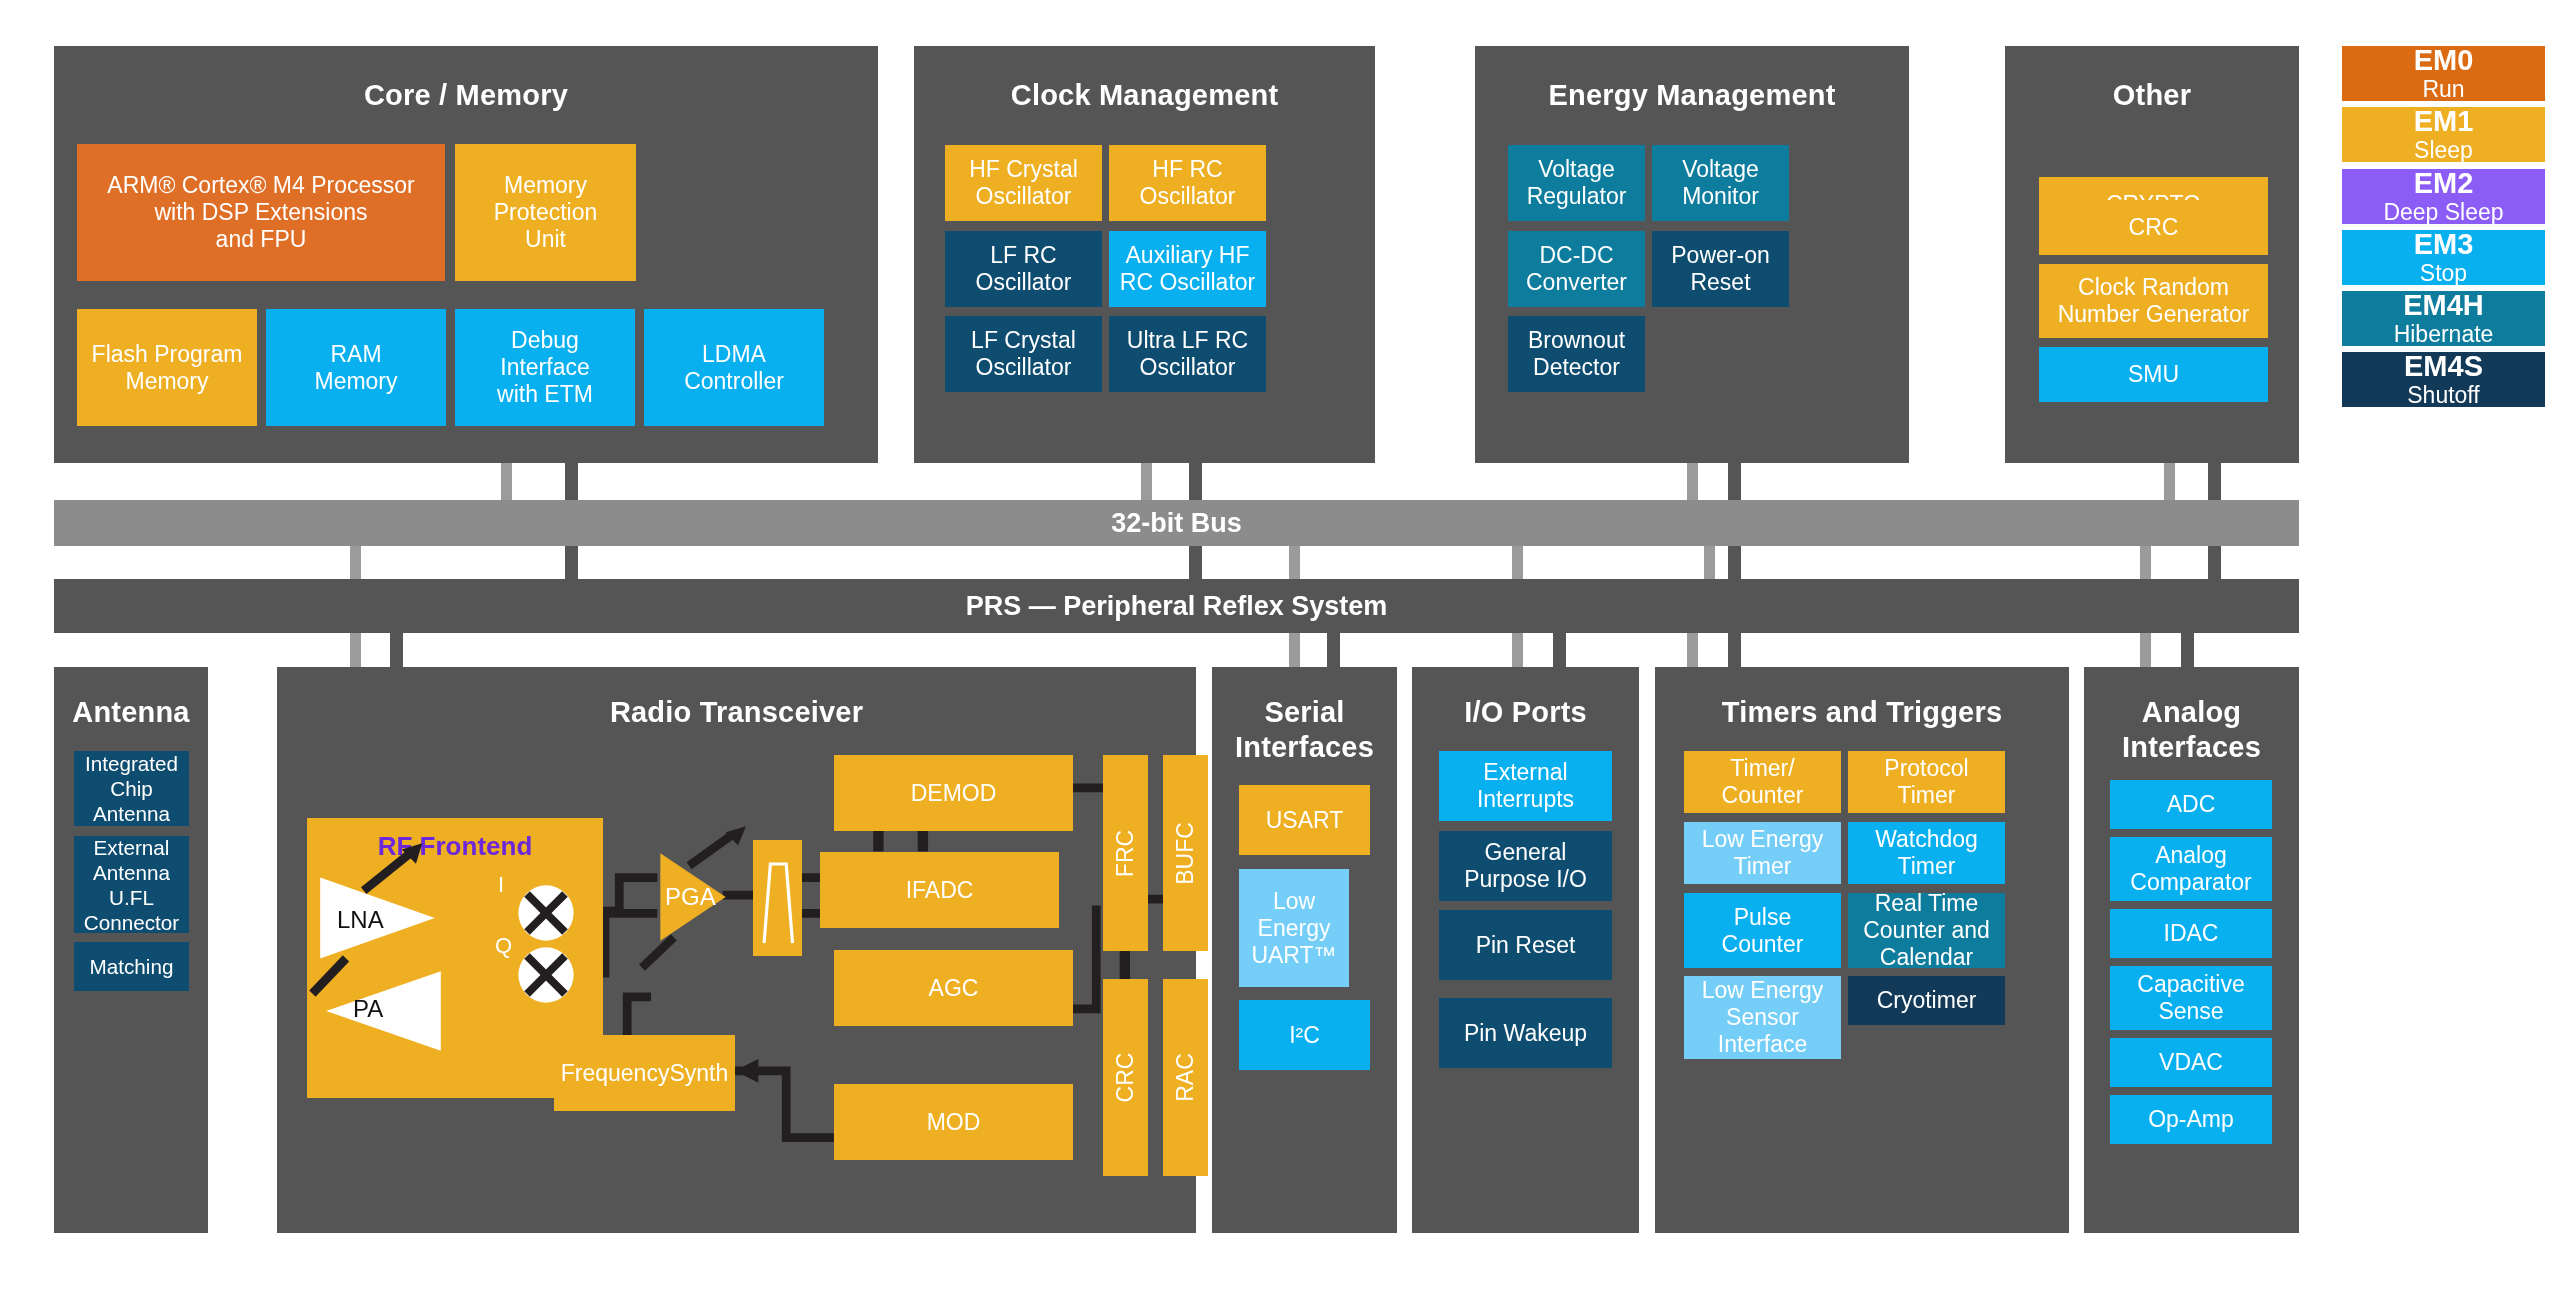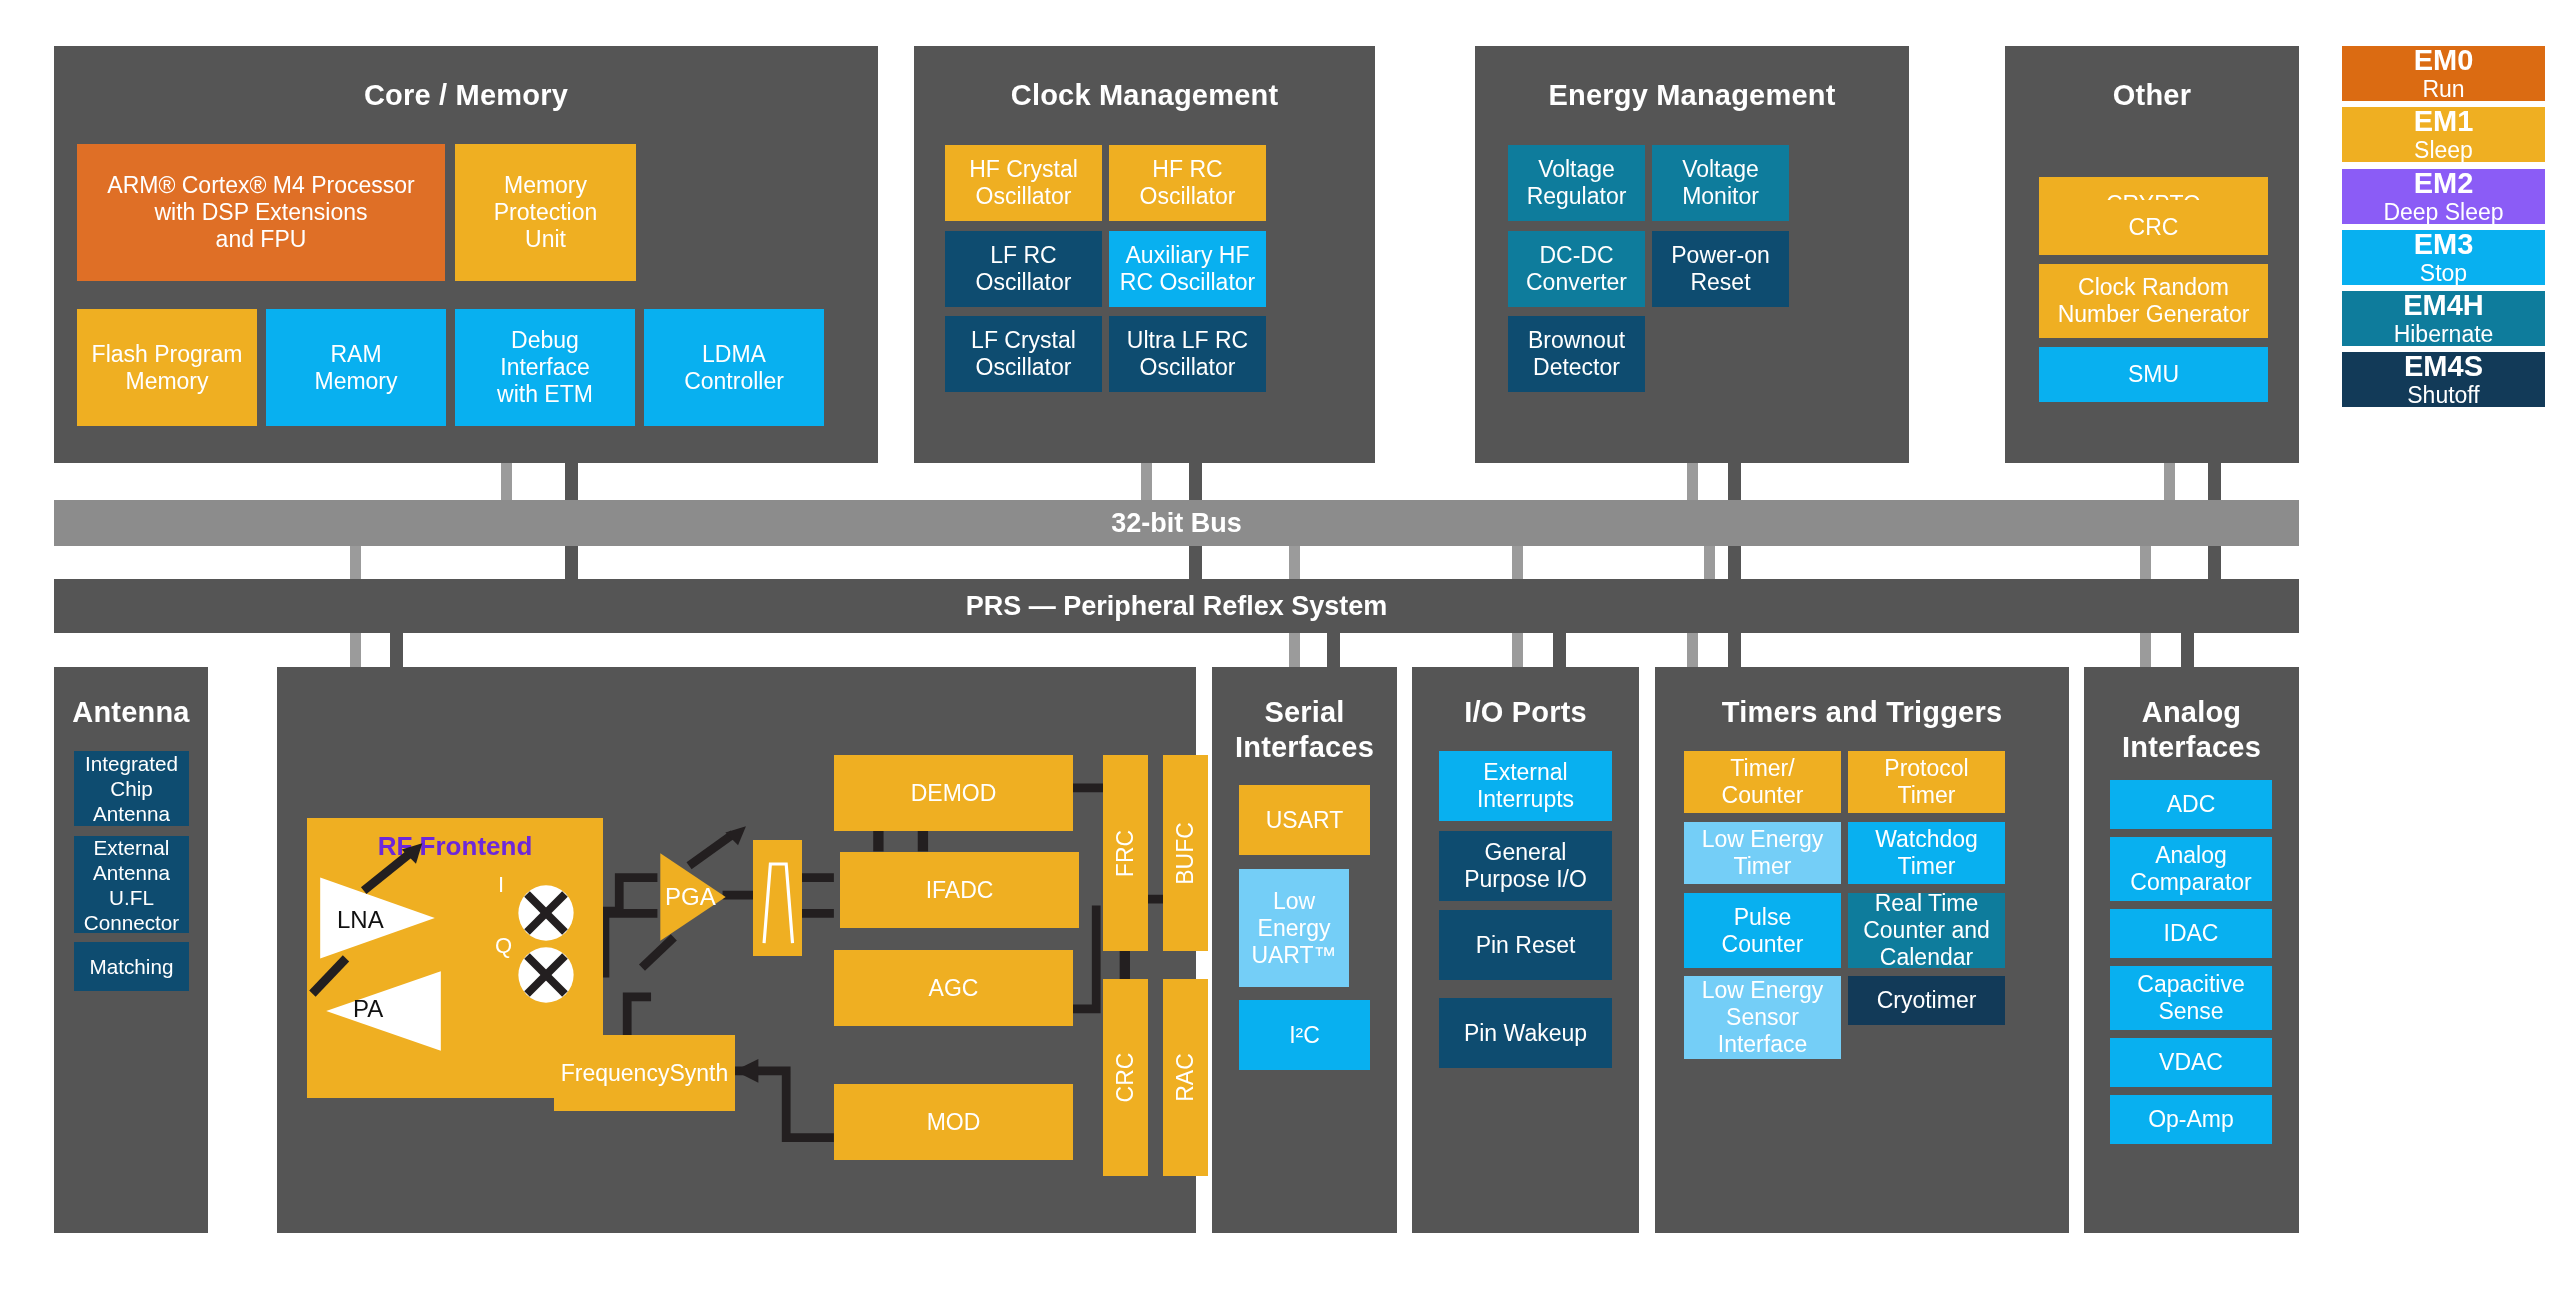--- a/index.html
+++ b/index.html
@@ -206,20 +206,21 @@
       <div>Antenna</div>
       <div>U.FL</div>
       <div>Connector</div>
     </div>
     <div class="blk c-navy sm" style="left:20px;top:275px;width:115px;height:49px;">
       <span>Matching</span>
     </div>
   </div>
 
   <div class="panel" style="left:277px;top:667px;width:919px;height:566px;">
+    <div class="panel-title" style="top:28px;">Radio Transceiver</div>
 
     <svg class="wires" width="919" height="566" viewBox="0 0 1155 712">
       <g stroke="#231f20" stroke-width="11" fill="none">
 
         <path d="M 190 307 L 275 307"></path>
         <path d="M 275 307 L 275 385 L 310 385"></path>
         <path d="M 275 307 L 310 307"></path>
 
         <path d="M 382 307 L 430 307 L 430 265 L 478 265"></path>
 
@@ -305,21 +306,21 @@
     <div style="position:absolute;left:476px;top:173px;width:49px;height:116px;background:#EFAF22;">
       <svg width="49" height="116" viewBox="0 0 62 146">
         <polyline points="14,130 22,30 42,30 50,130" fill="none" stroke="#ffffff" stroke-width="4"></polyline>
       </svg>
     </div>
 
     <div class="blk c-amber" style="left:557px;top:88px;width:239px;height:76px;">
       <span>DEMOD</span>
     </div>
 
-    <div class="blk c-amber" style="left:563px;top:185px;width:239px;height:76px;">
+    <div class="blk c-amber" style="left:543px;top:185px;width:239px;height:76px;">
       <span>IFADC</span>
     </div>
 
     <div class="blk c-amber" style="left:557px;top:283px;width:239px;height:76px;">
       <span>AGC</span>
     </div>
 
     <div class="blk c-amber" style="left:557px;top:417px;width:239px;height:76px;">
       <span>MOD</span>
     </div>

